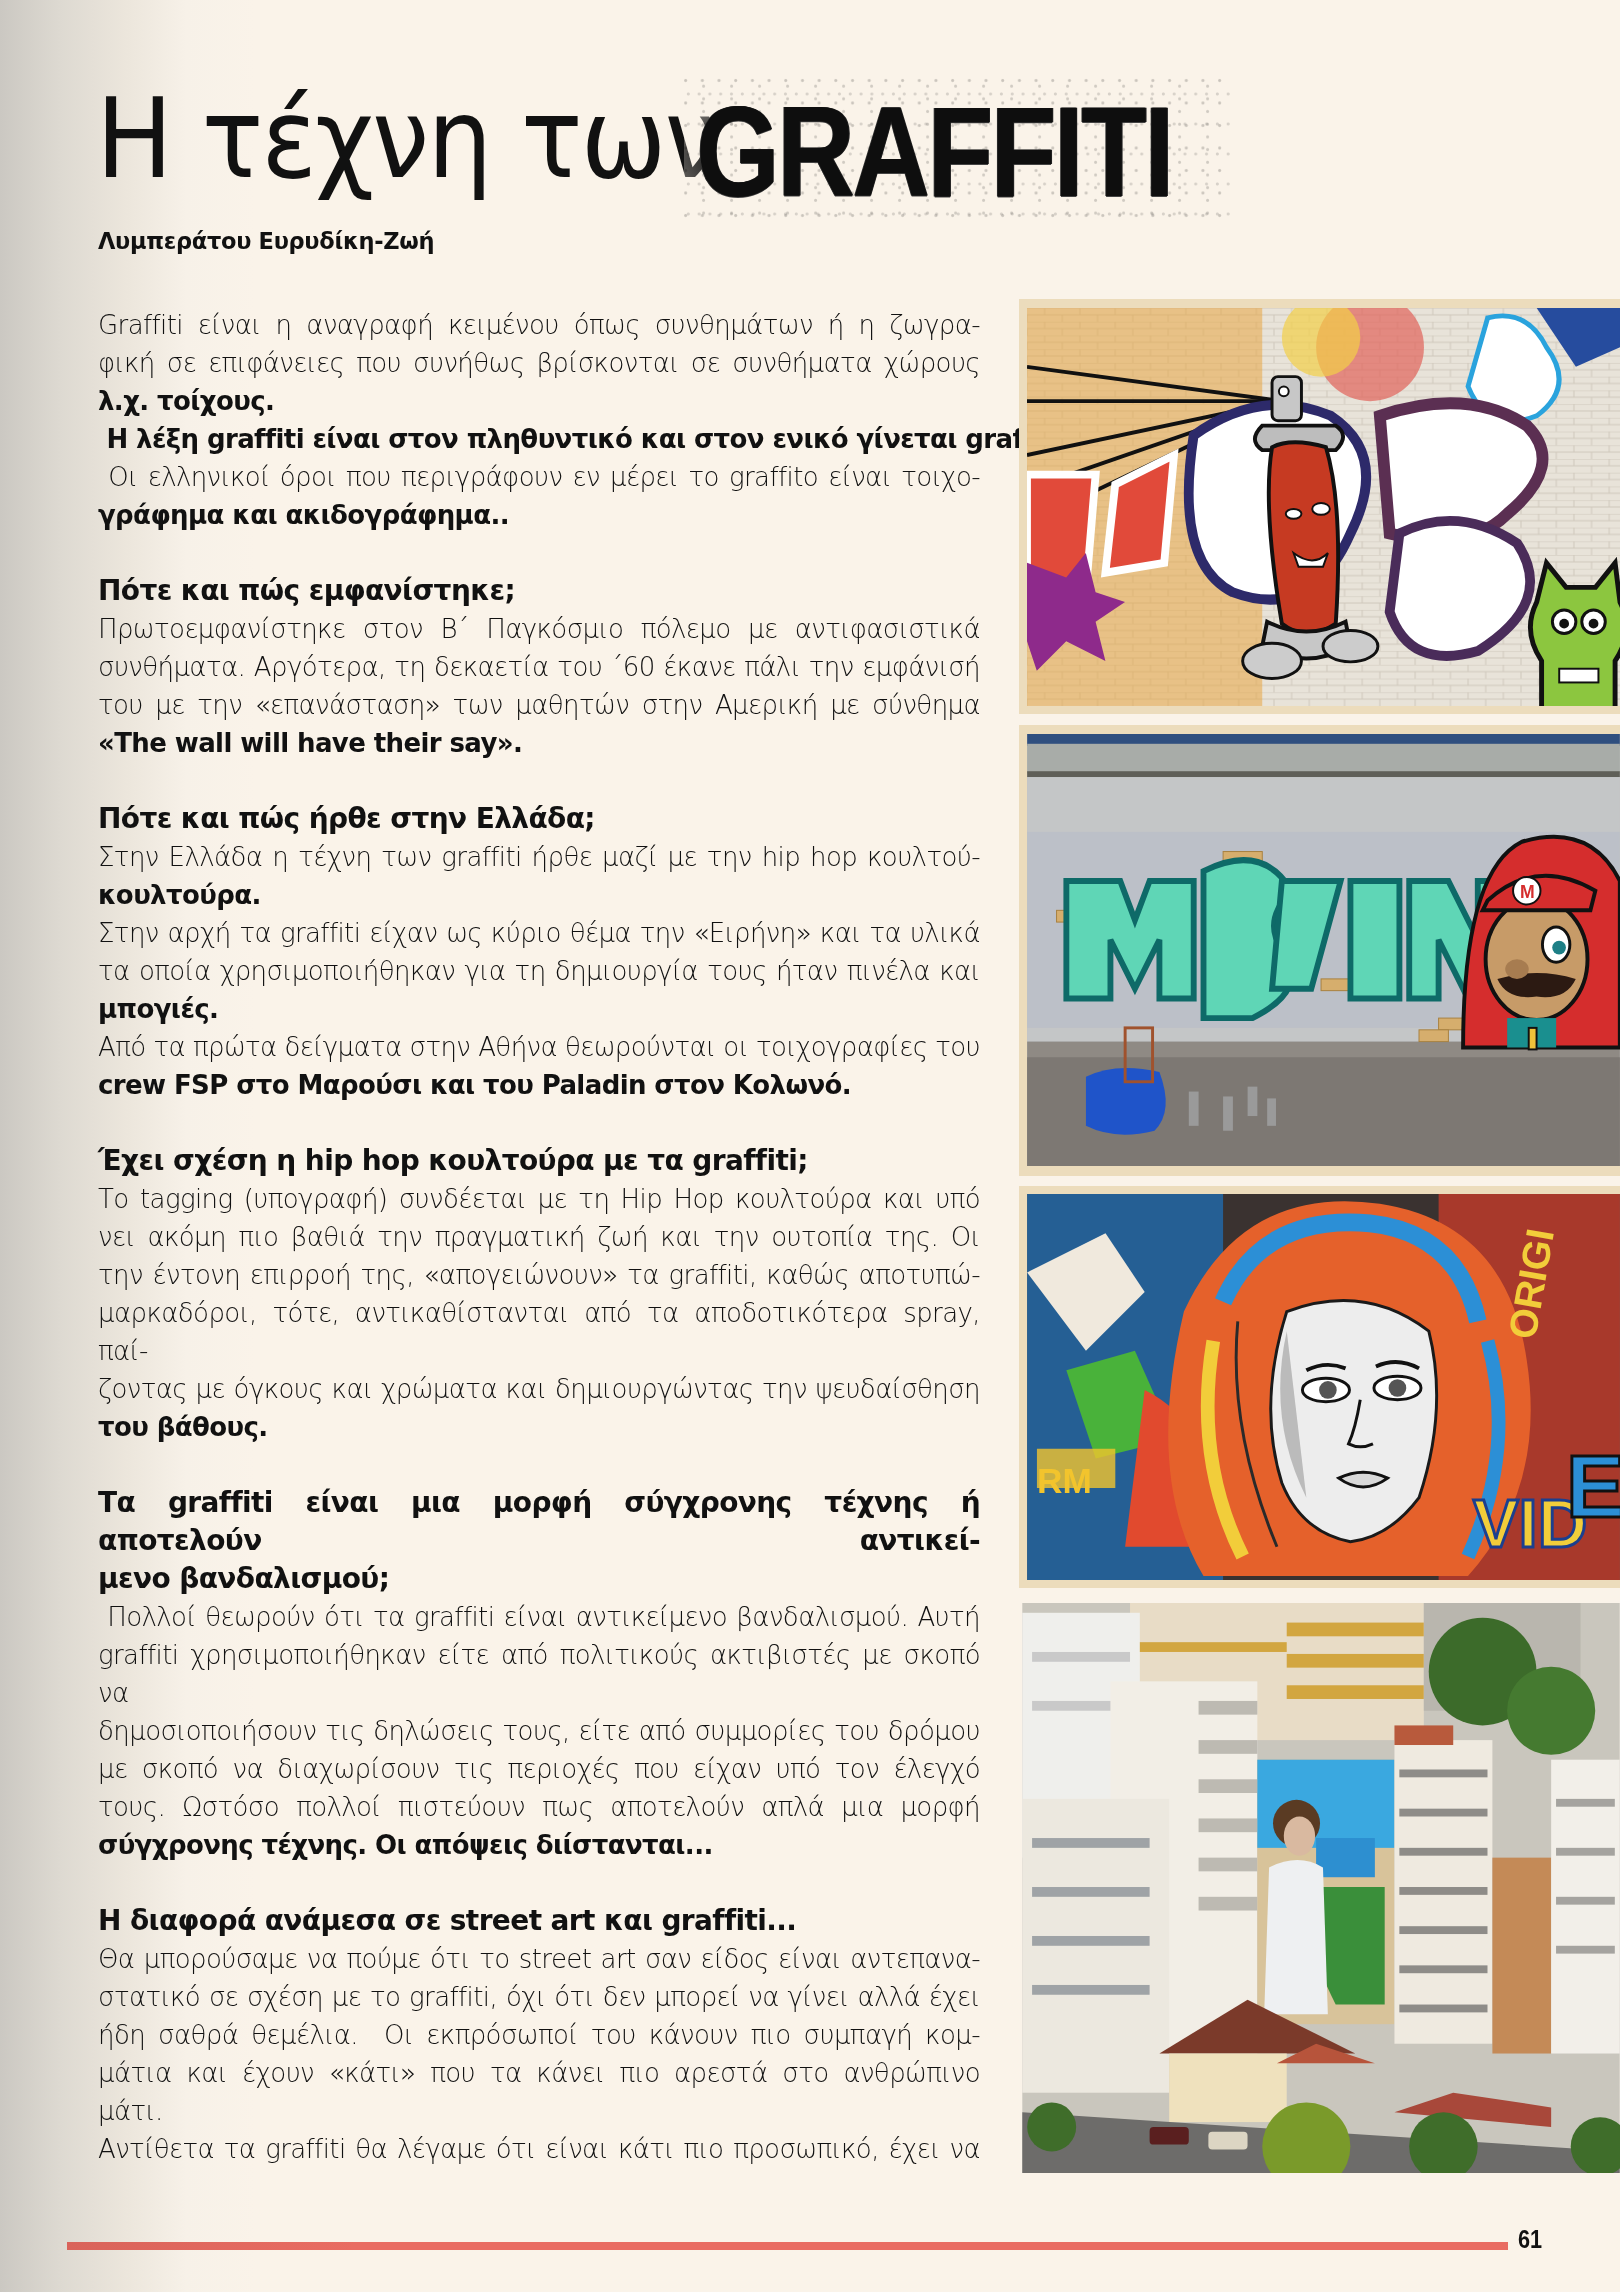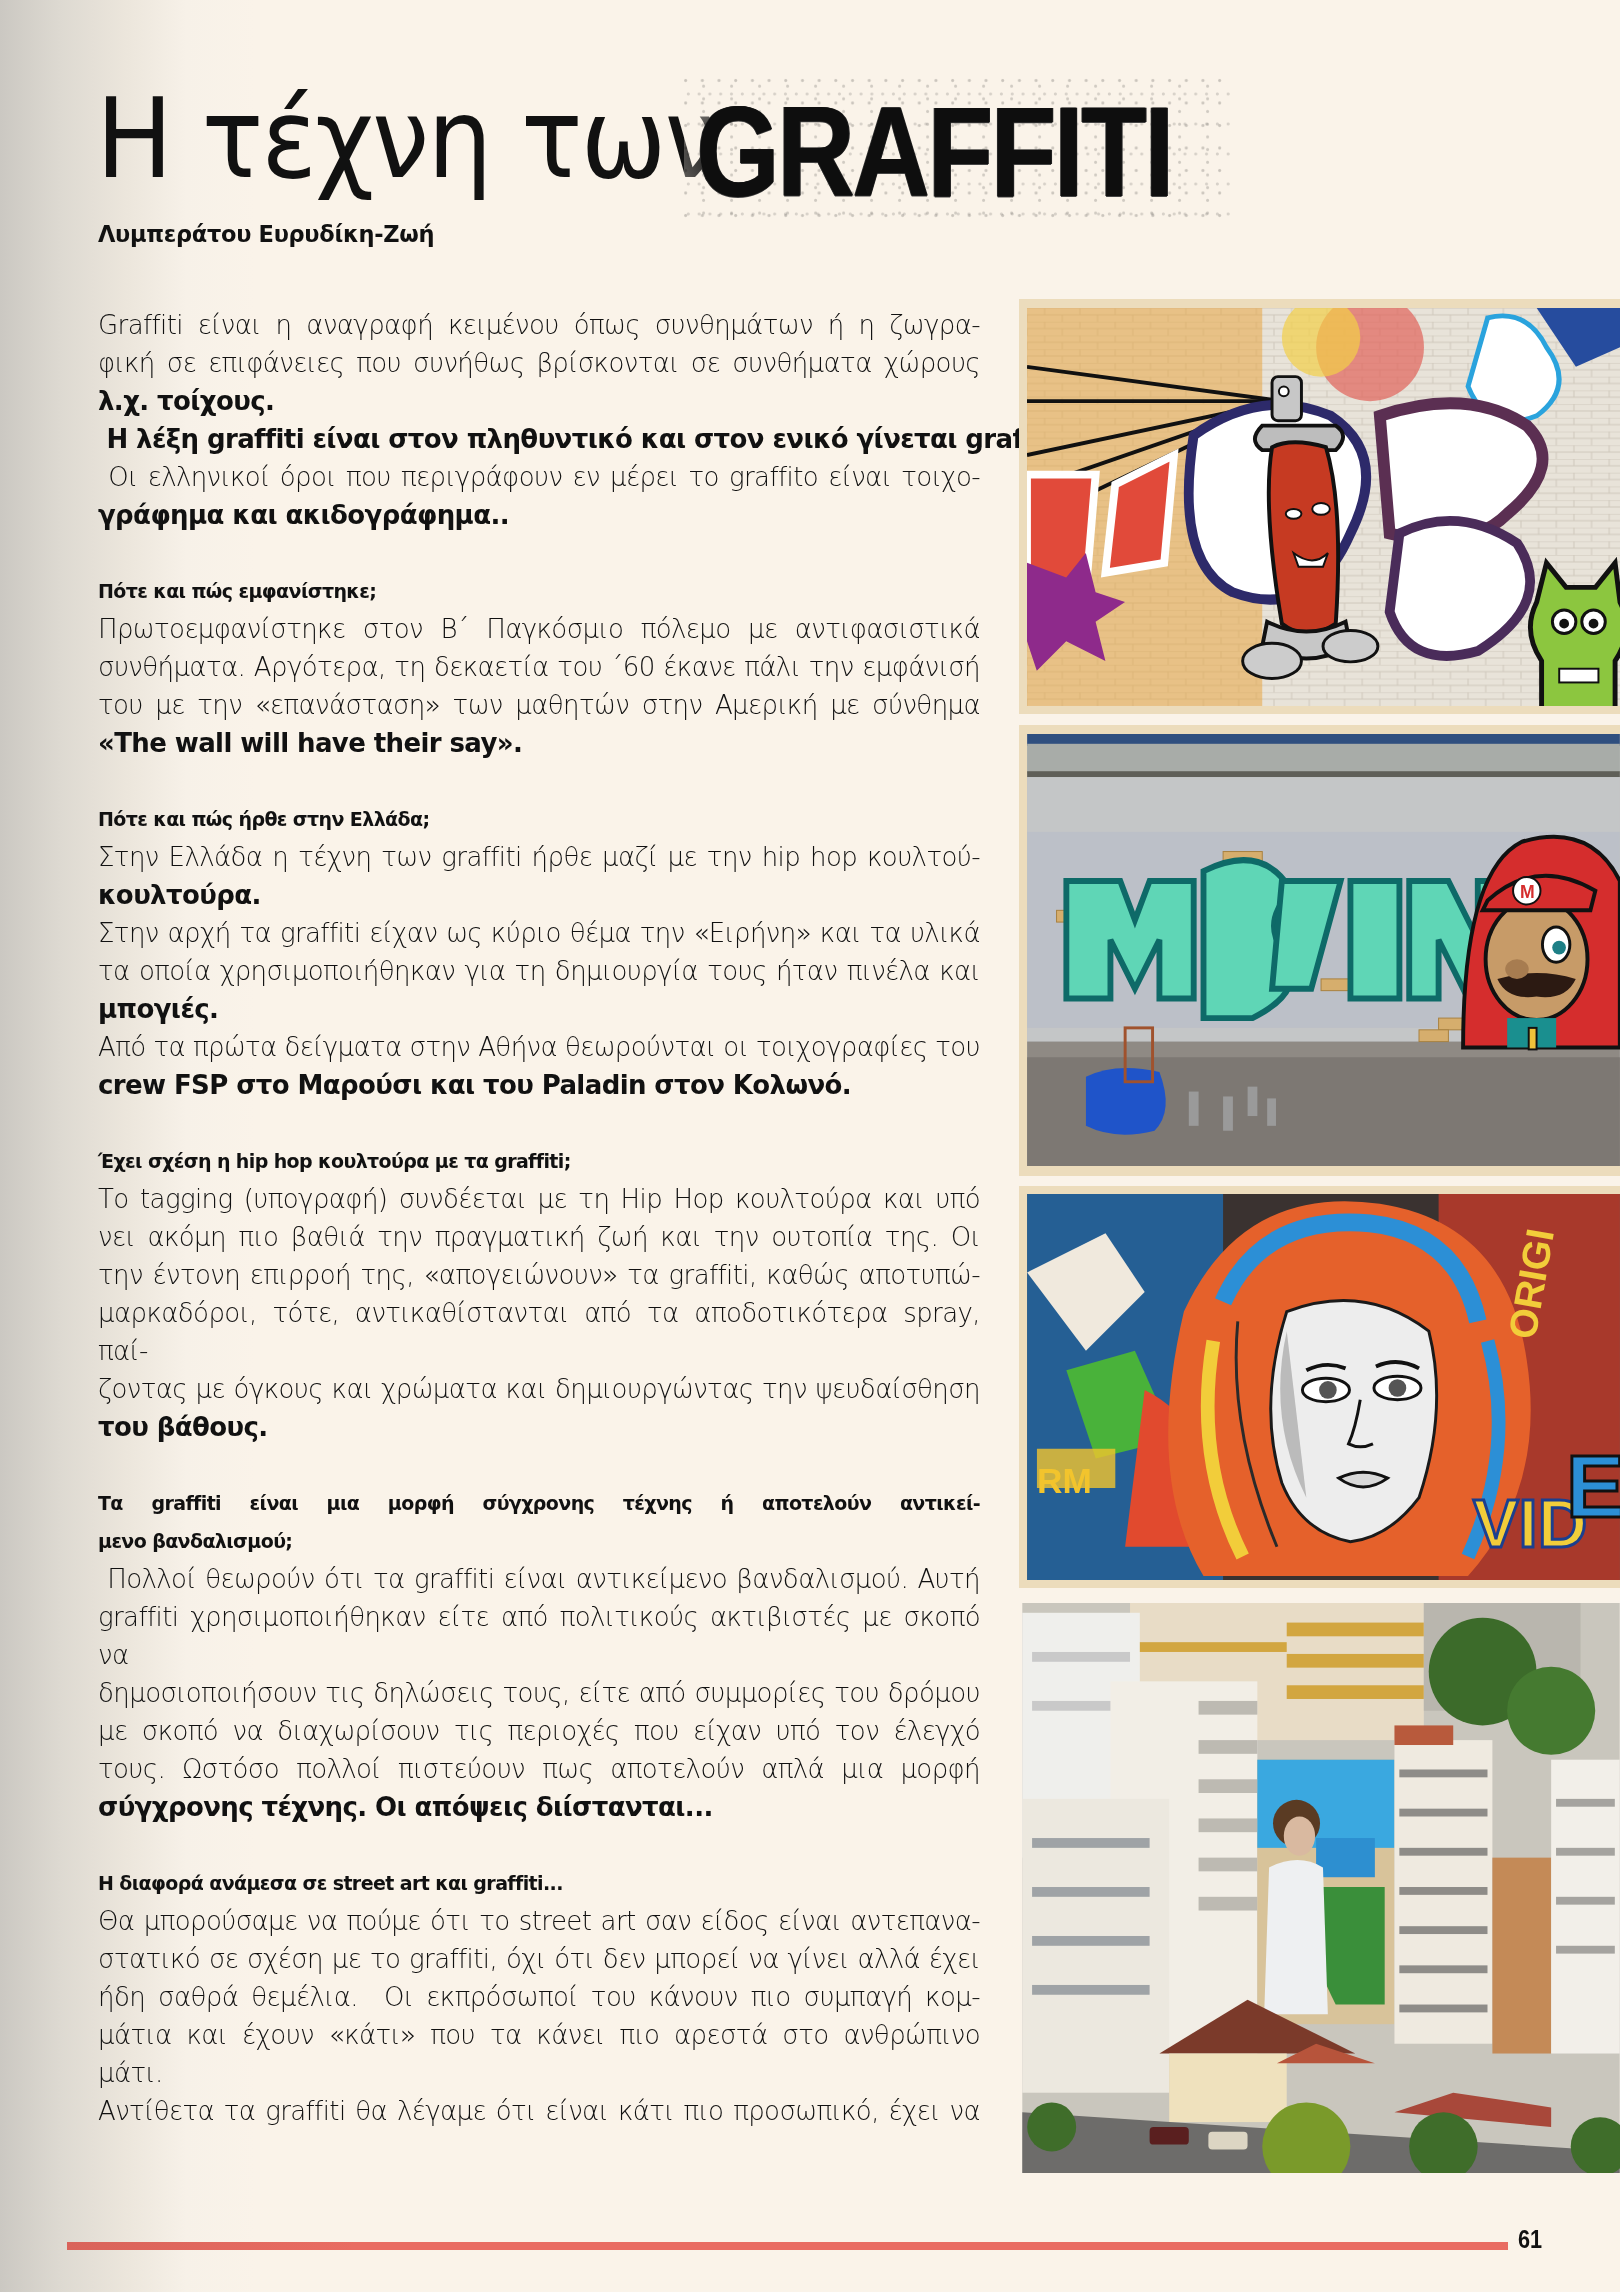--- a/index.html
+++ b/index.html
@@ -30,32 +30,32 @@
   }
   .stencil-text {
     position: absolute; left: 11.8px; top: 5.9px;
     font-family: "Liberation Sans", sans-serif; font-weight: 700;
     font-size: 125px; line-height: 137px; letter-spacing: -2.9px;
     color: #0e0e0e; transform: scaleX(0.86) scaleY(1.02); transform-origin: left top;
     text-shadow: 1px 0 0 #222, -1px 0 0 #333, 0 1px 0 #444;
     white-space: nowrap;
   }
   .author {
-    position: absolute; left: 98px; top: 221px;
+    position: absolute; left: 98px; top: 228px;
     font-size: 22.5px; font-weight: 700; letter-spacing: -0.3px;
   }
   .article {
     position: absolute; left: 98px; top: 306px; width: 882px;
     font-family: "DejaVu Sans", sans-serif;
     font-size: 26px; line-height: 38px; letter-spacing: -0.6px;
     text-align: justify;
     font-weight: 300;
   }
   .article .gap { height: 38px; }
-  .article h3 { margin: 0; font-size: 19px; font-weight: 700; line-height: 38px; letter-spacing: -0.6px; }
+  .article h3 { margin: 0; font-size: 28px; font-weight: 700; line-height: 38px; letter-spacing: -0.6px; }
   .line { display: block; text-align: justify; text-align-last: justify; }
   .line.last { text-align-last: left; font-weight: bold; }
 
   .fig { position: absolute; overflow: hidden; }
   .frame { position: absolute; background: #ecdcbc; }
   .footer-line {
     position: absolute; left: 67px; top: 2242px; width: 1441px; height: 7.8px;
     background: linear-gradient(to right, #d9635a, #e96c62 20%, #e96c62);
   }
   .page-num {

